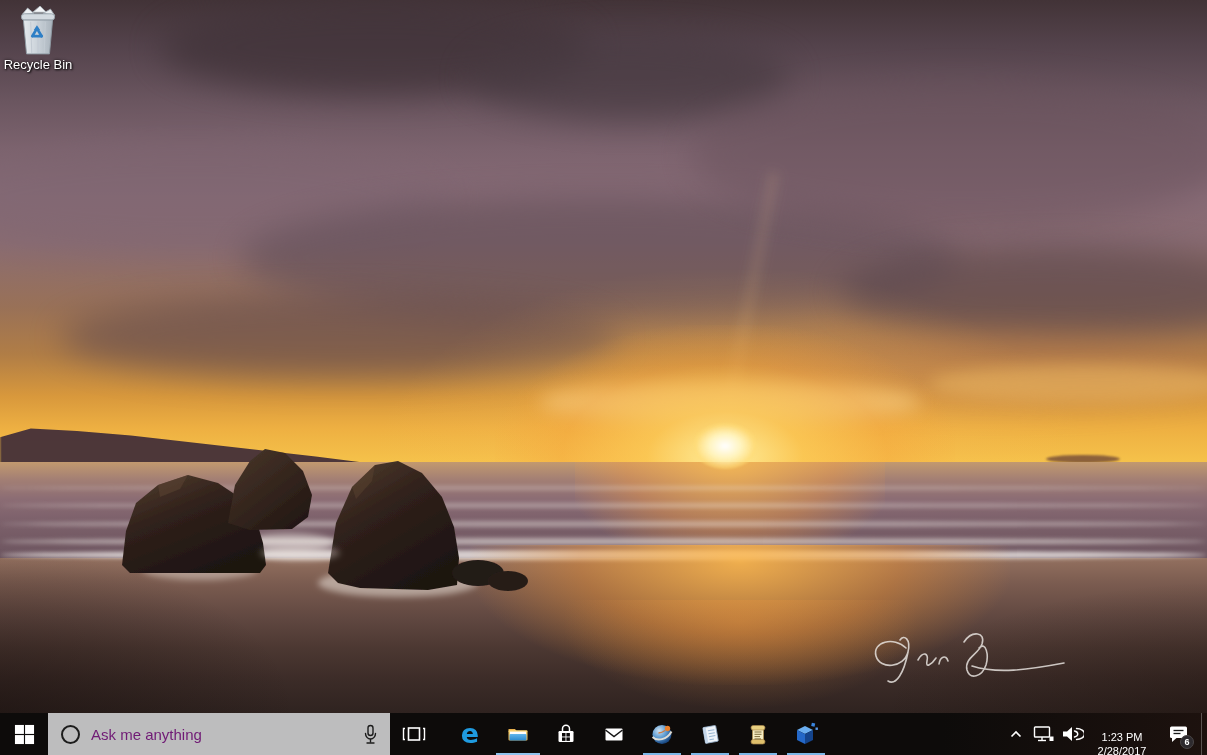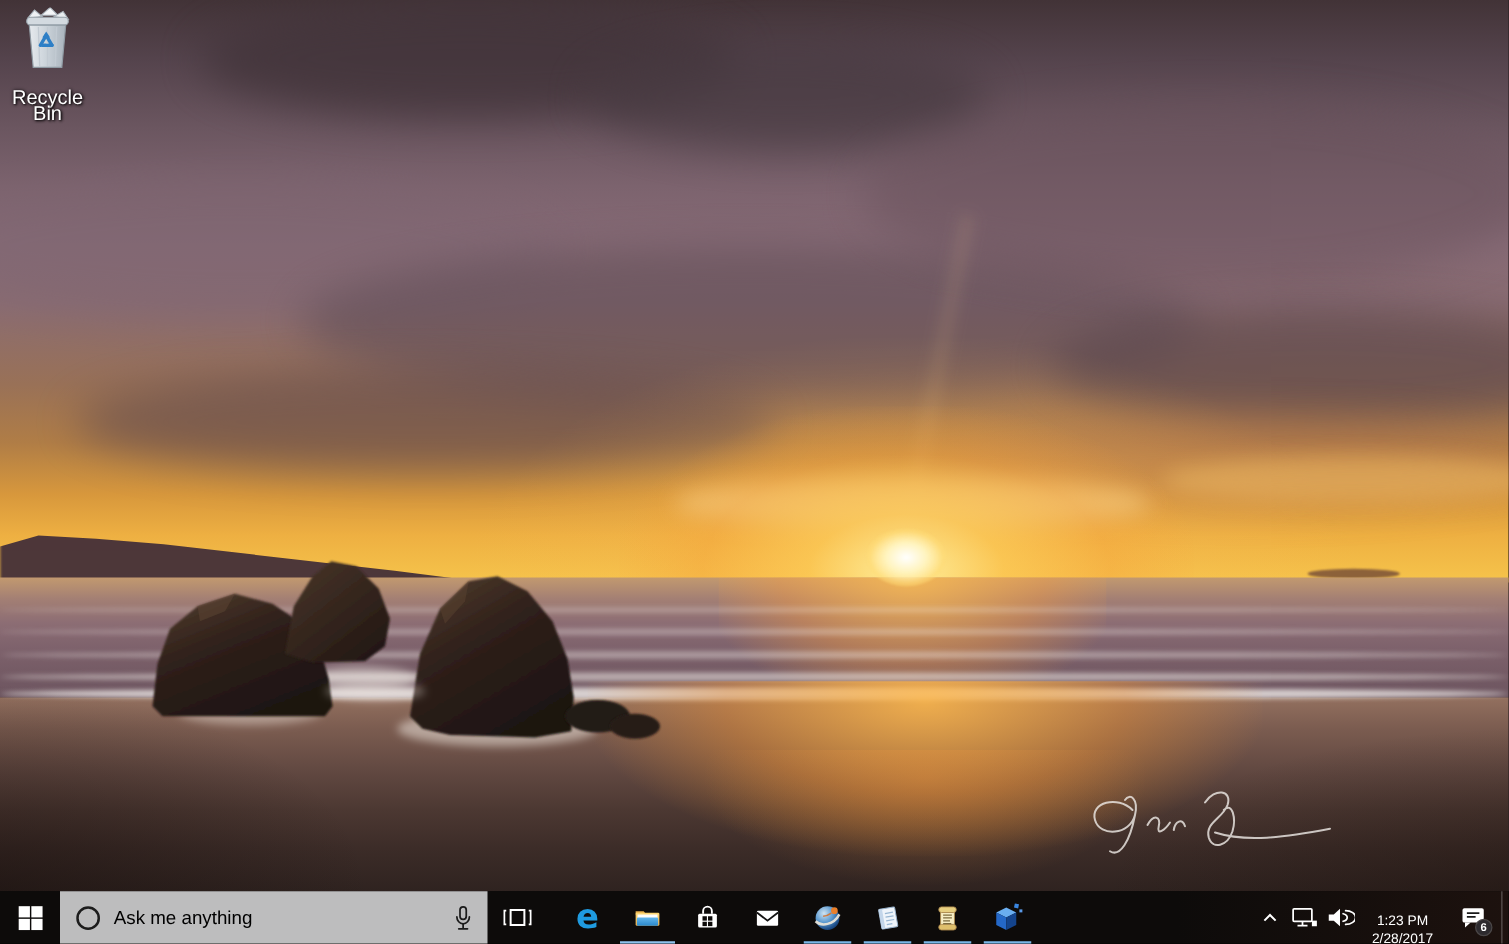--- a/index.html
+++ b/index.html
@@ -55,32 +55,32 @@
   .vig-right { left:880px; top:580px; width:400px; height:150px;
     background:radial-gradient(ellipse at 90% 90%, rgba(28,17,13,.5) 0%, rgba(28,17,13,0) 70%); }
   .rocks { left:60px; top:423px; width:470px; height:195px; }
   .signature { left:860px; top:626px; width:210px; height:64px; }
 
   
   .desktop-icon { position:absolute; display:flex; flex-direction:column; align-items:center; cursor:pointer; }
   .di-recycle { left:2px; top:6px; width:72px; }
   .di-winaero { left:5px; top:97px; width:66px; padding:2px 0 1px 0;
     border:1px dotted rgba(255,255,255,.95); background:rgba(150,160,180,.14); }
-  .icon-label { margin-top:16px; font-size:16px; color:#fff; text-align:center; line-height:13px;
+  .icon-label { margin-top:2px; font-size:13px; color:#fff; text-align:center; line-height:13px;
     text-shadow:1px 1px 2px rgba(0,0,0,.95), 0 0 3px rgba(0,0,0,.8); }
 
   
   .taskbar { position:absolute; left:0; top:713px; width:1207px; height:42px; background:#0d0b0a; display:flex; align-items:stretch; }
   .taskbar::after { content:""; position:absolute; inset:0; pointer-events:none;
     background:linear-gradient(90deg, rgba(0,0,0,0) 78%, rgba(70,35,25,.28) 100%); }
   .taskbar button { background:transparent; border:none; cursor:pointer; }
   .start { width:48px; display:flex; align-items:center; justify-content:center; }
   .searchbox { width:342px; background:#bdbdbe; display:flex; align-items:center; cursor:text; position:relative; z-index:1; }
   .cortana-ring { width:19px; height:19px; border:2.5px solid #1c1c1c; border-radius:50%; margin:0 11px 0 13px; flex:0 0 auto; }
-  .search-text { font-size:15px; color:#000000; flex:1 1 auto; text-align:left; }
+  .search-text { font-size:15px; color:#701a75; flex:1 1 auto; text-align:left; }
   .mic { margin-right:10px; flex:0 0 auto; }
   .tbtn { width:48px; position:relative; display:flex; align-items:center; justify-content:center; z-index:1; }
   .tbtn.running::after { content:""; position:absolute; left:5px; right:5px; bottom:0; height:2.5px; background:#7ab7e8; }
   .tbtn.active-app::after { left:2px; right:2px; background:#8ec3ee; }
   .gap6 { width:8px; }
   .edge-e { font-family:"DejaVu Sans", sans-serif; font-weight:bold; font-size:27px; color:#1f9be0; line-height:26px; }
   .tray { margin-left:auto; display:flex; align-items:stretch; position:relative; z-index:1; }
   .tray-btn { display:flex; align-items:center; justify-content:center; }
   .chev-btn { width:26px; }
   .net-btn { width:28px; }

